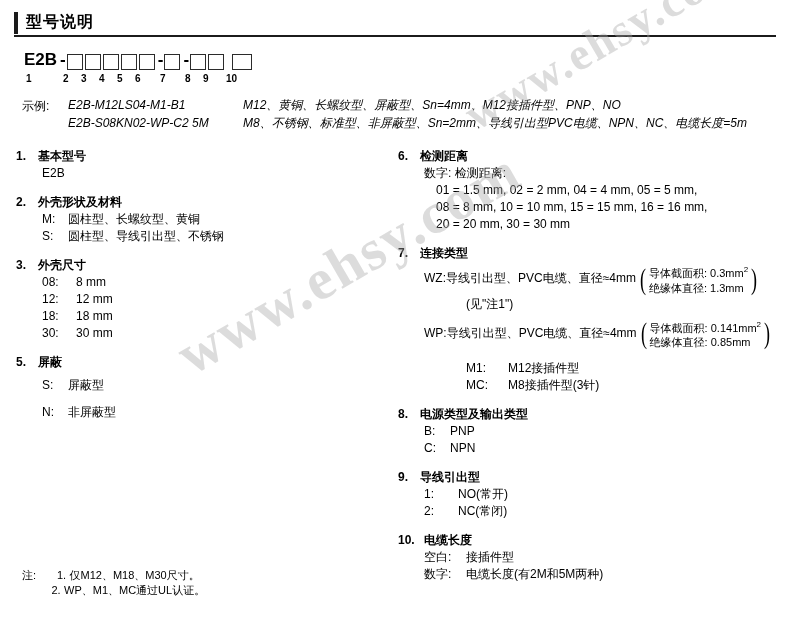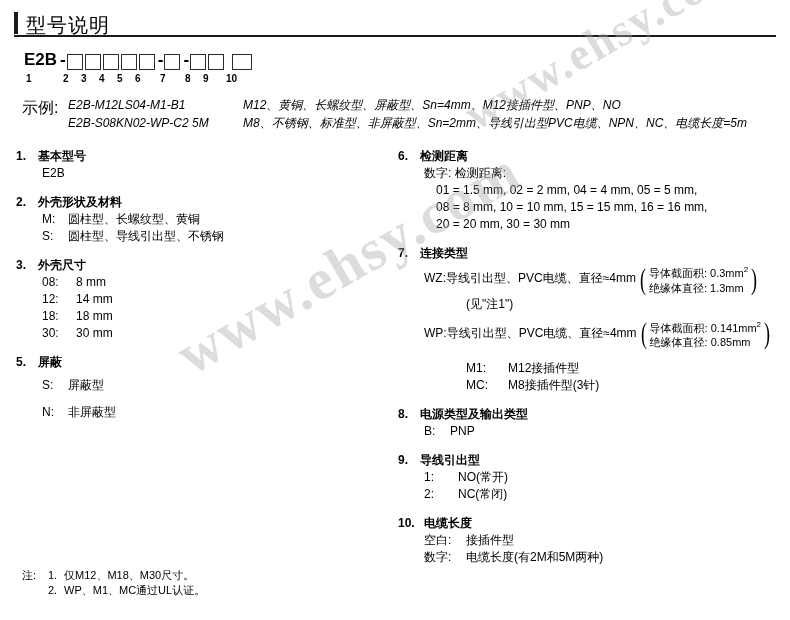--- a/index.html
+++ b/index.html
@@ -67,22 +67,22 @@
     left: 0;
     top: 0;
     width: 4px;
     height: 22px;
     background: #1b1b1b;
   }
   .title-bar .title-text {
     position: absolute;
     left: 12px;
     top: 0px;
-    font-size: 20px;
-    font-weight: normal;
+    font-size: 16px;
+    font-weight: bold;
     letter-spacing: 1px;
   }
   .title-bar .rule {
     position: absolute;
     left: 0;
     top: 23px;
     width: 762px;
     height: 2px;
     background: #1b1b1b;
   }
@@ -142,21 +142,21 @@
     position: absolute;
     left: 22px;
     top: 96px;
     font-size: 12px;
   }
   .example .ex-label {
     position: absolute;
     left: 0;
     top: 2px;
     width: 46px;
-    font-size: 16px;
+    font-size: 12px;
   }
   .example .ex-lines {
     margin-left: 46px;
   }
   .ex-line {
     white-space: nowrap;
     line-height: 18px;
     font-size: 12px;
     font-style: italic;
   }
@@ -257,20 +257,21 @@
     position: absolute;
     left: 0;
     top: 0;
     width: 26px;
   }
   .notes .n-lines {
     margin-left: 26px;
   }
   .n-line {
     white-space: nowrap;
+    text-align: center;
   }
   .n-line .n-num {
     display: inline-block;
     width: 16px;
   }
 </style>
 </head>
 <body>
 
 <div class="page">
@@ -352,21 +353,21 @@
     </div>
 
     <div class="item">
       <div class="item-head">
         <span class="idx">3.</span><span>外壳尺寸</span>
       </div>
       <div class="sub">
         <span class="key">08:</span><span>8 mm</span>
       </div>
       <div class="sub">
-        <span class="key">12:</span><span>14 mm</span>
+        <span class="key">12:</span><span>12 mm</span>
       </div>
       <div class="sub">
         <span class="key">18:</span><span>18 mm</span>
       </div>
       <div class="sub">
         <span class="key">30:</span><span>30 mm</span>
       </div>
     </div>
 
 
@@ -426,20 +427,23 @@
       </div>
     </div>
 
     <div class="item">
       <div class="item-head">
         <span class="idx">8.</span><span>电源类型及输出类型</span>
       </div>
       <div class="sub">
         <span class="key narrow">B:</span><span>PNP</span>
       </div>
+      <div class="sub">
+        <span class="key narrow">C:</span><span>NPN</span>
+      </div>
     </div>
 
     <div class="item">
       <div class="item-head">
         <span class="idx">9.</span><span>导线引出型</span>
       </div>
       <div class="sub">
         <span class="key">1:</span><span>NO(常开)</span>
       </div>
       <div class="sub">

